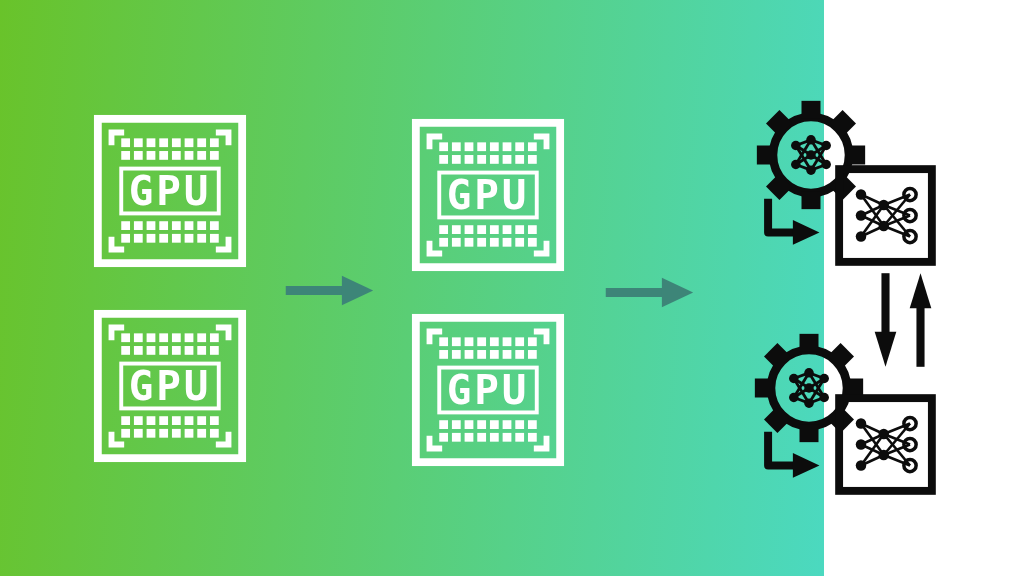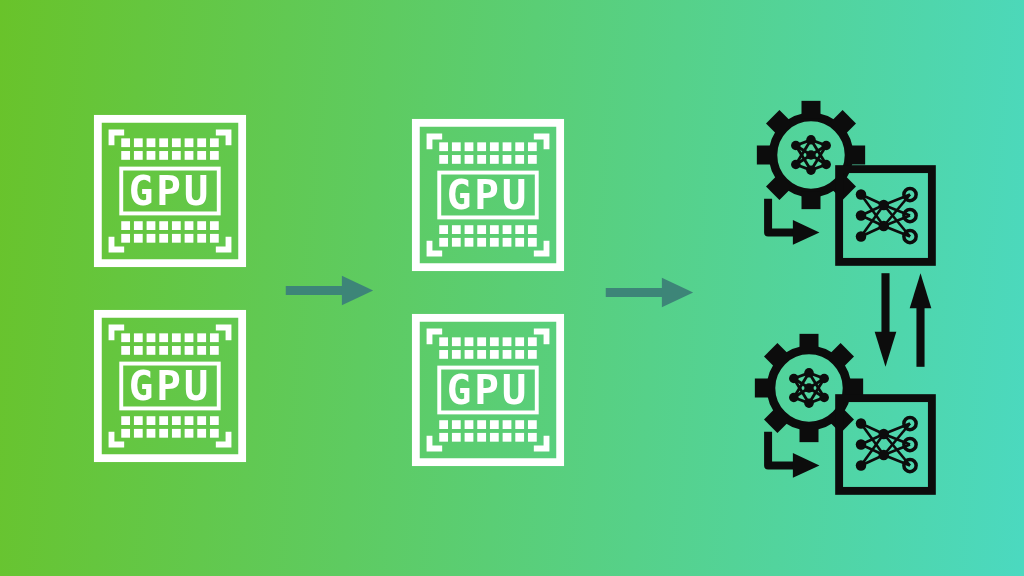--- a/index.html
+++ b/index.html
@@ -1,19 +1,19 @@
 <!DOCTYPE html>
 <html style="--color-bg-from: #69c32a; --color-bg-to: #4bd9c0; --color-gpu-icon: #ffffff; --color-flow-arrow: #3d8578; --color-ml-icon: #0c0c0c;"><head>
 <meta charset="utf-8">
 <style>
   * { margin: 0; padding: 0; box-sizing: border-box; }
   html, body { width: 1024px; height: 576px; overflow: hidden; }
   .canvas {
     position: relative;
-    width: 1024px;
+    width: 824px;
     height: 576px;
     background: linear-gradient(95deg,
       var(--color-bg-from, #69c32a) 0%,
       var(--color-bg-to, #4bd9c0) 100%);
     font-family: "Liberation Sans", sans-serif;
   }
   .abs { position: absolute; display: block; }
   .chip { color: var(--color-gpu-icon, #ffffff); }
   .flow { color: var(--color-flow-arrow, #3d8578); }
   .ml   { color: var(--color-ml-icon, #0c0c0c); }

